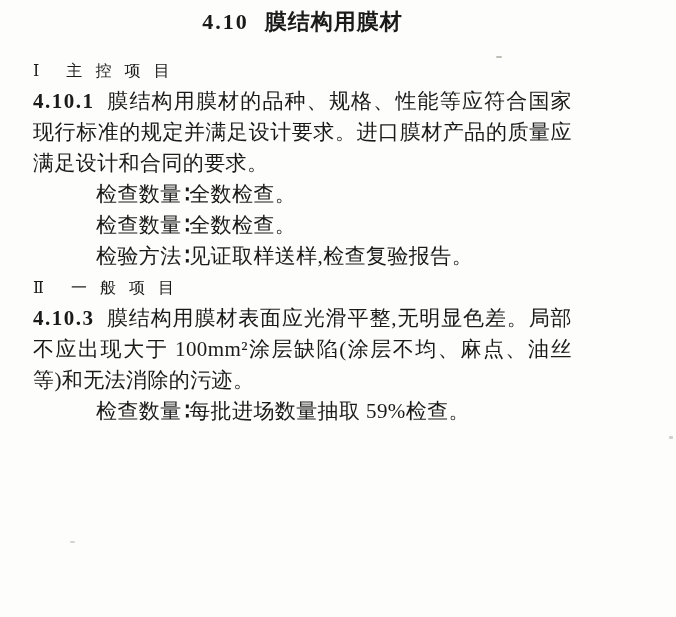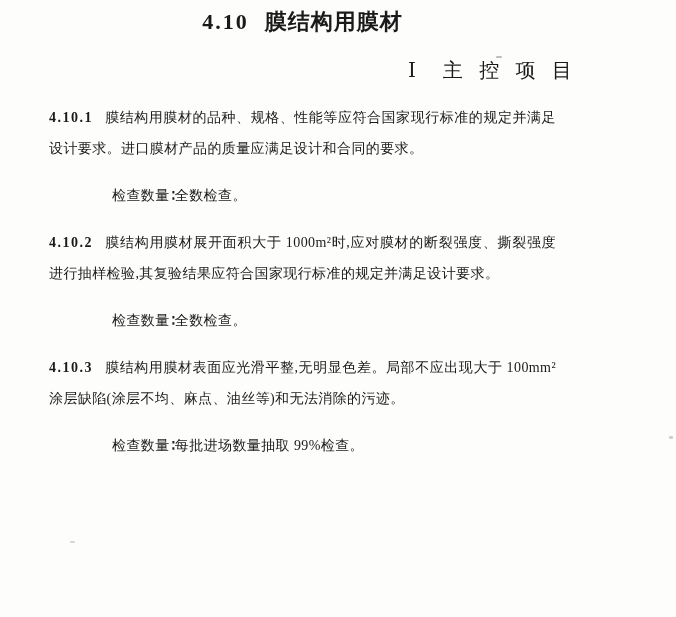--- a/index.html
+++ b/index.html
@@ -21,31 +21,31 @@
   .title {
     margin: 0 0 18px 0;
     font-size: 22px;
     font-weight: bold;
     line-height: 31px;
     text-align: center;
     letter-spacing: 1px;
   }
   .title .title-num { margin-right: 16px; letter-spacing: 2px; }
   .group-heading {
-    font-size: 20px;
+    font-size: 16px;
     font-weight: normal;
     line-height: 31px;
-    text-align: right;
+    text-align: left;
     margin: 0;
   }
   .group-heading .numeral { margin-right: 27px; }
   .group-heading .spaced { letter-spacing: 0.82em; margin-right: -0.82em; }
   p {
-    margin: 16px;
-    font-size: 14px;
+    margin: 0;
+    font-size: 21px;
     line-height: 31px;
     text-align: justify;
     letter-spacing: 0.4px;
   }
   .clause .num {
     font-weight: bold;
     letter-spacing: 1.5px;
     margin-right: 12px;
   }
   .note { text-indent: 63px; font-family: Liberation Serif, serif; }
@@ -65,30 +65,31 @@
 
   <h1 class="title"><span class="title-num">4.10</span><span class="title-text">膜结构用膜材</span></h1>
 
   <section class="group">
 
     <div class="group-heading"><span class="numeral">Ⅰ</span><span class="spaced">主控项目</span></div>
 
     <p class="clause"><span class="num">4.10.1</span><span>膜结构用膜材的品种、规格、性能等应符合国家现行标准的规定并满足设计要求。进口膜材产品的质量应满足设计和合同的要求。</span></p>
     <p class="note">检查数量∶全数检查。</p>
 
-    <p class="clause"><span class="num">4.10.2</span><span>膜结构用膜材展开面积大于 1000m²时,应对膜材的断裂强度、撕裂强度进行抽样检验,其复验结果应符合国家现行标准的规定并满足设计要求。</span></p>
     <p class="note">检查数量∶全数检查。</p>
+    <p class="note">检验方法∶见证取样送样,检查复验报告。</p>
 
   </section>
 
   <section class="group">
 
+    <div class="group-heading"><span class="numeral">Ⅱ</span><span class="spaced">一般项目</span></div>
 
     <p class="clause"><span class="num">4.10.3</span><span>膜结构用膜材表面应光滑平整,无明显色差。局部不应出现大于 100mm²涂层缺陷(涂层不均、麻点、油丝等)和无法消除的污迹。</span></p>
-    <p class="note">检查数量∶每批进场数量抽取 99%检查。</p>
+    <p class="note">检查数量∶每批进场数量抽取 59%检查。</p>
 
   </section>
 
   <div class="speck speck-1"></div>
   <div class="speck speck-2"></div>
   <div class="speck speck-3"></div>
 
 </main>
 
 </body></html>

